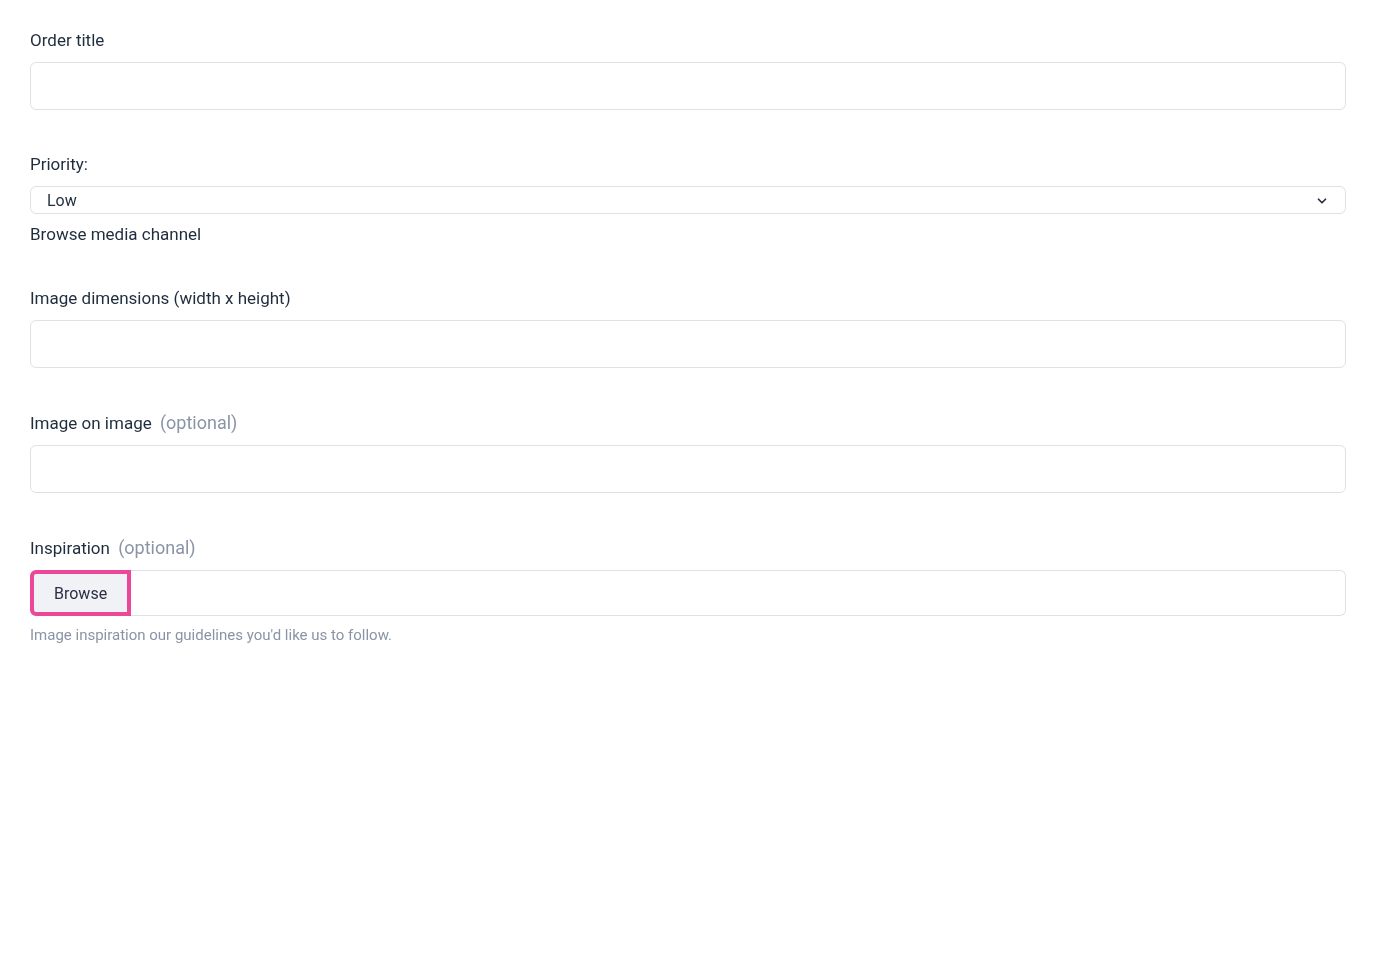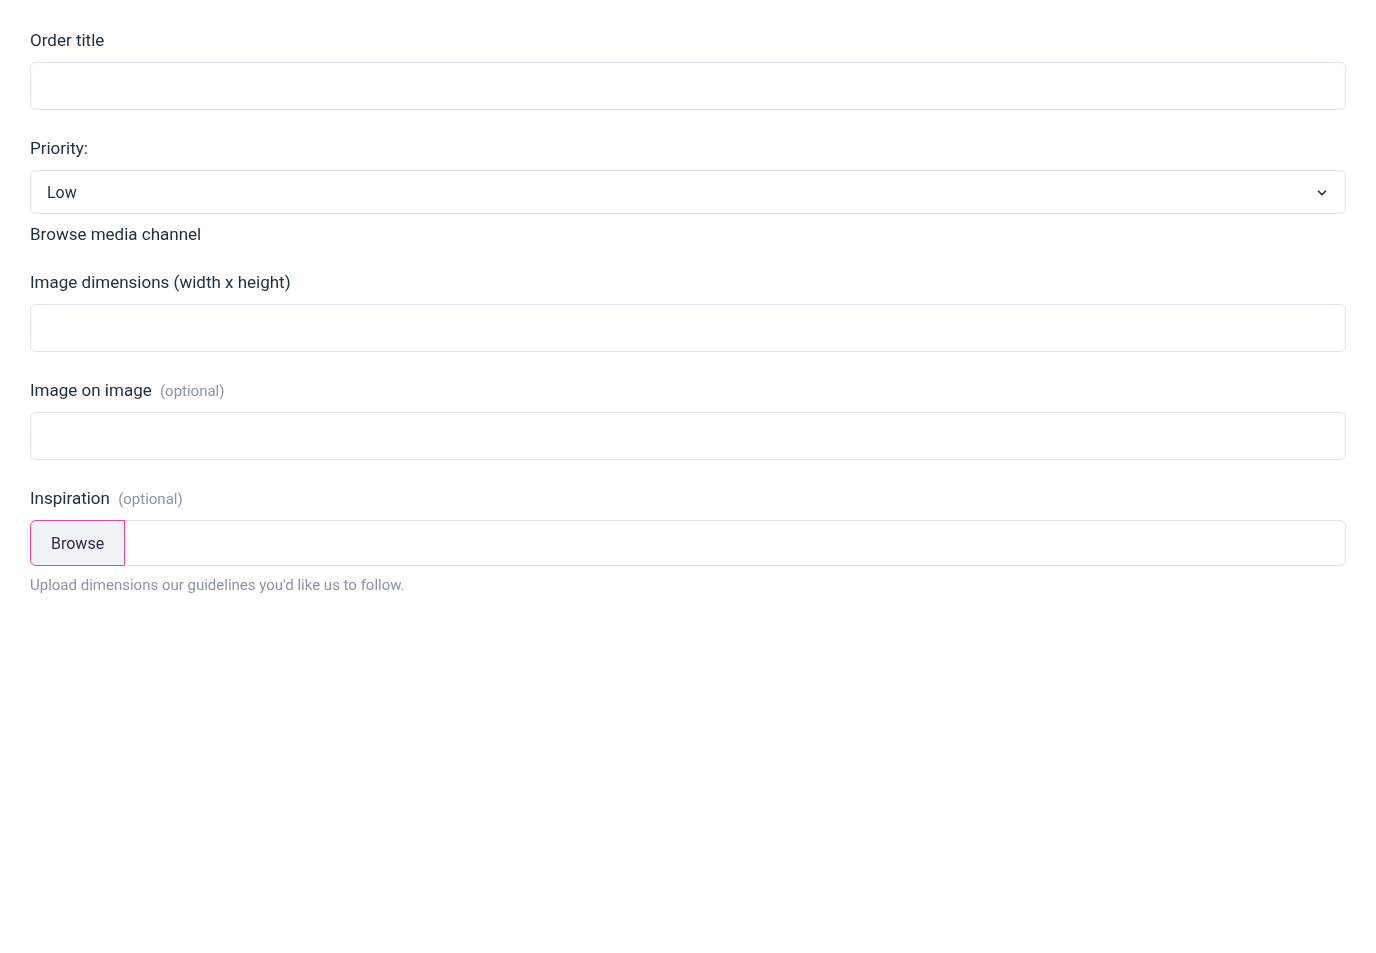--- a/index.html
+++ b/index.html
@@ -7,55 +7,55 @@
       margin: 0;
       padding: 0;
     }
     body {
       font-family: -apple-system, BlinkMacSystemFont, "Segoe UI", Roboto, "Helvetica Neue", Arial, sans-serif;
       background: #ffffff;
       padding: 30px;
       color: #1f2937;
     }
     .form-group {
-      margin-bottom: 28px;
+      margin-bottom: 44px;
     }
     .form-group.tight {
       margin-bottom: 10px;
     }
     .label {
       display: block;
       font-size: 17px;
       color: #1f2d3d;
       margin-bottom: 12px;
       font-weight: 400;
     }
     .label .optional {
       color: #8a94a6;
-      font-size: 15px;
+      font-size: 18px;
       margin-left: 4px;
     }
     .input-text {
       width: 100%;
       height: 48px;
       border: 1px solid #dde2e8;
       border-radius: 6px;
       padding: 0 16px;
       font-size: 16px;
       color: #1f2d3d;
       background: #ffffff;
       outline: none;
     }
     .select-wrap {
       position: relative;
       width: 100%;
     }
     .select {
       width: 100%;
-      height: 44px;
+      height: 28px;
       border: 1px solid #dde2e8;
       border-radius: 6px;
       padding: 0 40px 0 16px;
       font-size: 16px;
       color: #1f2d3d;
       background: #ffffff;
       display: flex;
       align-items: center;
       cursor: pointer;
       position: relative;
@@ -69,21 +69,21 @@
       height: 14px;
       pointer-events: none;
     }
     .file-row {
       display: flex;
       width: 100%;
     }
     .browse-btn {
       height: 46px;
       padding: 0 20px;
-      border: 1px solid #ec4899;
+      border: 4px solid #ec4899;
       border-radius: 6px 0 0 6px;
       background: #f1f2f6;
       color: #2b2f45;
       font-size: 16px;
       display: flex;
       align-items: center;
       cursor: pointer;
     }
     .file-text {
       flex: 1;
@@ -147,14 +147,14 @@
 
 <div class="form-group">
   <label class="label">
     <span>Inspiration</span>
     <span class="optional">(optional)</span>
   </label>
   <div class="file-row">
     <div class="browse-btn">Browse</div>
     <input type="text" class="file-text" value="" style="">
   </div>
-  <div class="helper-text">Upload dimensions our guidelines you'd like us to follow.</div>
+  <div class="helper-text">Image inspiration our guidelines you'd like us to follow.</div>
 </div>
 
 </body></html>

